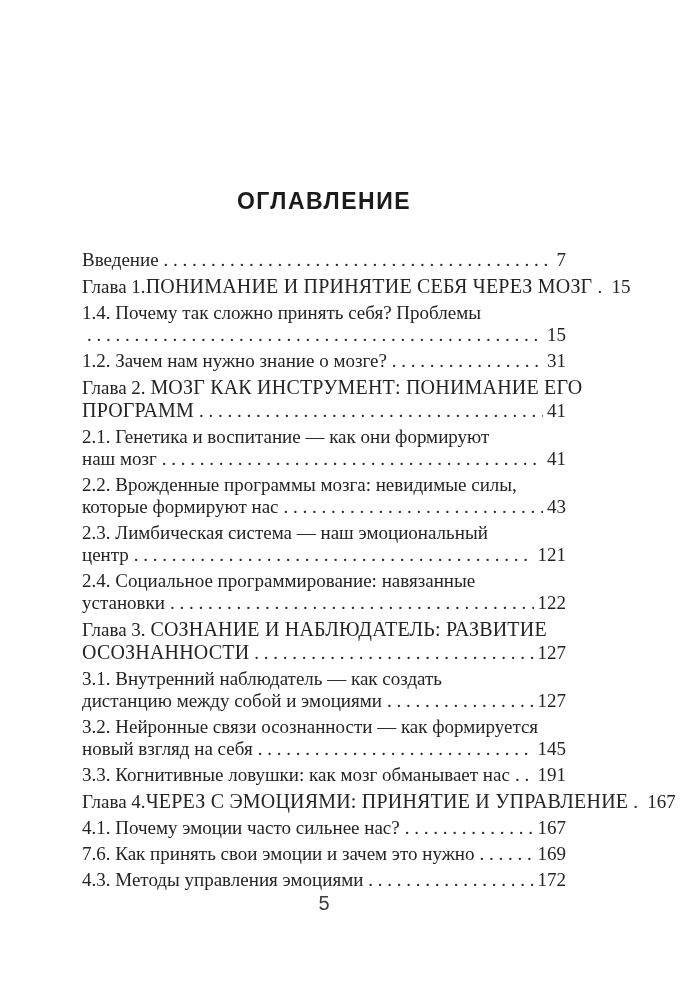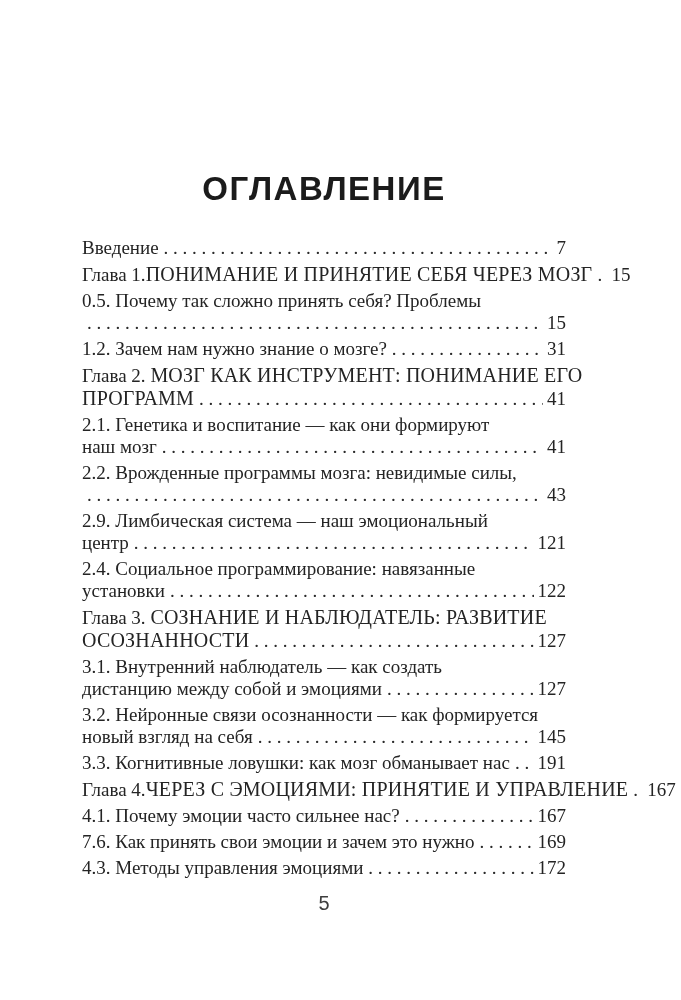--- a/index.html
+++ b/index.html
@@ -17,26 +17,26 @@
     color: #242424;
   }
   .content {
     position: absolute;
     left: 82px;
     top: 0;
     width: 484px;
     height: 1000px;
   }
   h1.title {
-    margin: 4px;
+    margin: 16px;
     padding-top: 167px;
     text-align: center;
     font-family: "Liberation Sans", sans-serif;
     font-weight: 700;
-    font-size: 33px;
+    font-size: 23px;
     line-height: 36px;
     letter-spacing: 1.5px;
     color: #1b1b1b;
   }
   .toc {
     margin-top: 30px;
     font-size: 19px;
     line-height: 22px;
   }
   .entry {
@@ -92,21 +92,21 @@
         </div>
         <div class="entry">
           <div class="line last">
             <span class="t">Глава 1. </span>
             <span class="sc">ПОНИМАНИЕ И ПРИНЯТИЕ СЕБЯ ЧЕРЕЗ МОЗГ</span>
             <span class="dots">. . . . . . . . . . . . . . . . . . . . . . . . . . . . . . . . . . . . . . . . . . . . . . . . . . . . . . . . . . . . . . . . . . . . . . . . . . . . . . . . </span>
             <span class="pg">15</span>
           </div>
         </div>
         <div class="entry">
-          <div class="line"><span class="t">0.5. Почему так сложно принять себя? Проблемы</span></div>
+          <div class="line"><span class="t">1.4. Почему так сложно принять себя? Проблемы</span></div>
           <div class="line last">
             <span class="dots">. . . . . . . . . . . . . . . . . . . . . . . . . . . . . . . . . . . . . . . . . . . . . . . . . . . . . . . . . . . . . . . . . . . . . . . . . . . . . . . . </span>
             <span class="pg">15</span>
           </div>
         </div>
         <div class="entry">
           <div class="line last">
             <span class="t">1.2. Зачем нам нужно знание о мозге?</span>
             <span class="dots">. . . . . . . . . . . . . . . . . . . . . . . . . . . . . . . . . . . . . . . . . . . . . . . . . . . . . . . . . . . . . . . . . . . . . . . . . . . . . . . . </span>
             <span class="pg">31</span>
@@ -124,26 +124,27 @@
           <div class="line"><span class="t">2.1. Генетика и воспитание — как они формируют</span></div>
           <div class="line last">
             <span class="t">наш мозг</span>
             <span class="dots">. . . . . . . . . . . . . . . . . . . . . . . . . . . . . . . . . . . . . . . . . . . . . . . . . . . . . . . . . . . . . . . . . . . . . . . . . . . . . . . . </span>
             <span class="pg">41</span>
           </div>
         </div>
         <div class="entry">
           <div class="line"><span class="t">2.2. Врожденные программы мозга: невидимые силы,</span></div>
           <div class="line last">
+            <span class="t">которые формируют нас</span>
             <span class="dots">. . . . . . . . . . . . . . . . . . . . . . . . . . . . . . . . . . . . . . . . . . . . . . . . . . . . . . . . . . . . . . . . . . . . . . . . . . . . . . . . </span>
             <span class="pg">43</span>
           </div>
         </div>
         <div class="entry">
-          <div class="line"><span class="t">2.9. Лимбическая система — наш эмоциональный</span></div>
+          <div class="line"><span class="t">2.3. Лимбическая система — наш эмоциональный</span></div>
           <div class="line last">
             <span class="t">центр</span>
             <span class="dots">. . . . . . . . . . . . . . . . . . . . . . . . . . . . . . . . . . . . . . . . . . . . . . . . . . . . . . . . . . . . . . . . . . . . . . . . . . . . . . . . </span>
             <span class="pg">121</span>
           </div>
         </div>
         <div class="entry">
           <div class="line"><span class="t">2.4. Социальное программирование: навязанные</span></div>
           <div class="line last">
             <span class="t">установки</span>

